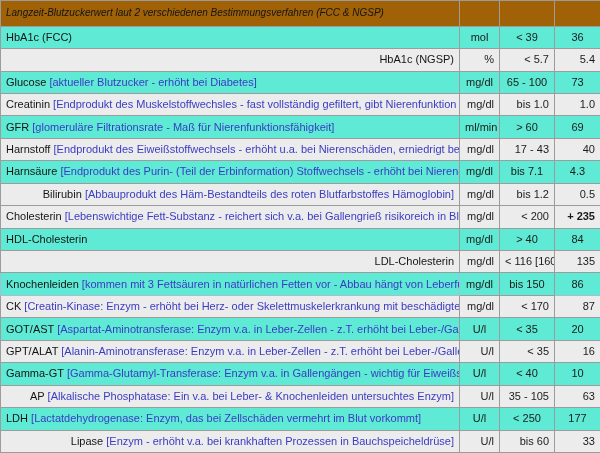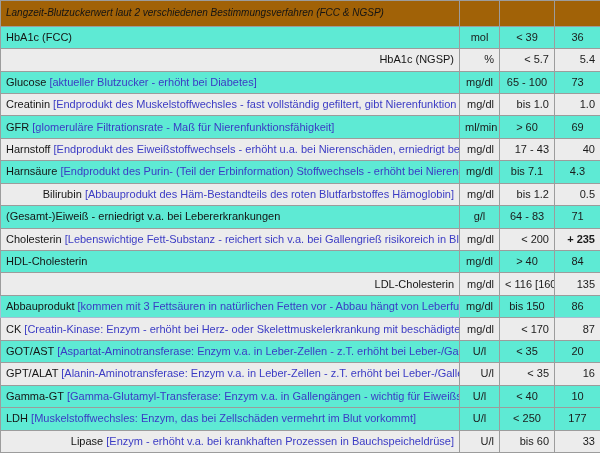--- a/index.html
+++ b/index.html
@@ -146,46 +146,40 @@
         <td class="u-cell">mg/dl</td>
         <td class="r-cell">bis 7.1</td>
         <td class="v-cell">4.3</td>
       </tr>
       <tr class="data-row shade-b">
         <td class="n-cell"><span class="param-name">Bilirubin</span> <span class="param-desc">[Abbauprodukt des Häm-Bestandteils des roten Blutfarbstoffes Hämoglobin]</span></td>
         <td class="u-cell">mg/dl</td>
         <td class="r-cell">bis 1.2</td>
         <td class="v-cell">0.5</td>
       </tr>
-      <tr class="data-row shade-a">
-        <td class="n-cell"><span class="param-name">(Gesamt-)Eiweiß - erniedrigt v.a. bei Lebererkrankungen</span></td>
-        <td class="u-cell">g/l</td>
-        <td class="r-cell">64 - 83</td>
-        <td class="v-cell">71</td>
-      </tr>
       <tr class="data-row shade-b">
         <td class="n-cell"><span class="param-name">Cholesterin</span> <span class="param-desc">[Lebenswichtige Fett-Substanz - reichert sich v.a. bei Gallengrieß risikoreich in Blutbahn an]</span></td>
         <td class="u-cell">mg/dl</td>
         <td class="r-cell">&lt; 200</td>
         <td class="v-cell val-high">+ 235</td>
       </tr>
       <tr class="data-row shade-a">
         <td class="n-cell"><span class="param-name">HDL-Cholesterin</span></td>
         <td class="u-cell">mg/dl</td>
         <td class="r-cell">&gt; 40</td>
         <td class="v-cell">84</td>
       </tr>
       <tr class="data-row shade-b">
         <td class="n-cell"><span class="param-name">LDL-Cholesterin</span></td>
         <td class="u-cell">mg/dl</td>
         <td class="r-cell">&lt; 116 [160]</td>
         <td class="v-cell">135</td>
       </tr>
       <tr class="data-row shade-a hl-row">
-        <td class="n-cell"><span class="param-name">Abbauprodukt</span> <span class="param-desc">[kommen mit 3 Fettsäuren in natürlichen Fetten vor - Abbau hängt von Leberfunktion ab]</span></td>
+        <td class="n-cell"><span class="param-name">Knochenleiden</span> <span class="param-desc">[kommen mit 3 Fettsäuren in natürlichen Fetten vor - Abbau hängt von Leberfunktion ab]</span></td>
         <td class="u-cell">mg/dl</td>
         <td class="r-cell">bis 150</td>
         <td class="v-cell">86</td>
       </tr>
       <tr class="data-row shade-b">
         <td class="n-cell"><span class="param-name">CK </span> <span class="param-desc">[Creatin-Kinase: Enzym - erhöht bei Herz- oder Skelettmuskelerkrankung mit beschädigten Muskelzellen]</span></td>
         <td class="u-cell">mg/dl</td>
         <td class="r-cell">&lt; 170</td>
         <td class="v-cell">87</td>
       </tr>
@@ -200,22 +194,28 @@
         <td class="u-cell">U/l</td>
         <td class="r-cell">&lt; 35</td>
         <td class="v-cell">16</td>
       </tr>
       <tr class="data-row shade-a">
         <td class="n-cell"><span class="param-name">Gamma-GT</span> <span class="param-desc">[Gamma-Glutamyl-Transferase: Enzym v.a. in Gallengängen - wichtig für Eiweißstoffwechsel]</span></td>
         <td class="u-cell">U/l</td>
         <td class="r-cell">&lt; 40</td>
         <td class="v-cell">10</td>
       </tr>
-      <tr class="data-row shade-a">
-        <td class="n-cell"><span class="param-name">LDH</span> <span class="param-desc">[Muskelstoffwechsles: Enzym, das bei Zellschäden vermehrt im Blut vorkommt]</span></td>
+      <tr class="data-row shade-b">
+        <td class="n-cell"><span class="param-name">AP</span> <span class="param-desc">[Alkalische Phosphatase: Ein v.a. bei Leber- &amp; Knochenleiden untersuchtes Enzym]</span></td>
+        <td class="u-cell">U/l</td>
+        <td class="r-cell">35 - 105</td>
+        <td class="v-cell">63</td>
+      </tr>
+      <tr class="data-row shade-a">
+        <td class="n-cell"><span class="param-name">LDH</span> <span class="param-desc">[Lactatdehydrogenase: Enzym, das bei Zellschäden vermehrt im Blut vorkommt]</span></td>
         <td class="u-cell">U/l</td>
         <td class="r-cell">&lt; 250</td>
         <td class="v-cell">177</td>
       </tr>
       <tr class="data-row shade-b">
         <td class="n-cell"><span class="param-name">Lipase</span> <span class="param-desc">[Enzym - erhöht v.a. bei krankhaften Prozessen in Bauchspeicheldrüse]</span></td>
         <td class="u-cell">U/l</td>
         <td class="r-cell">bis 60</td>
         <td class="v-cell">33</td>
       </tr>

